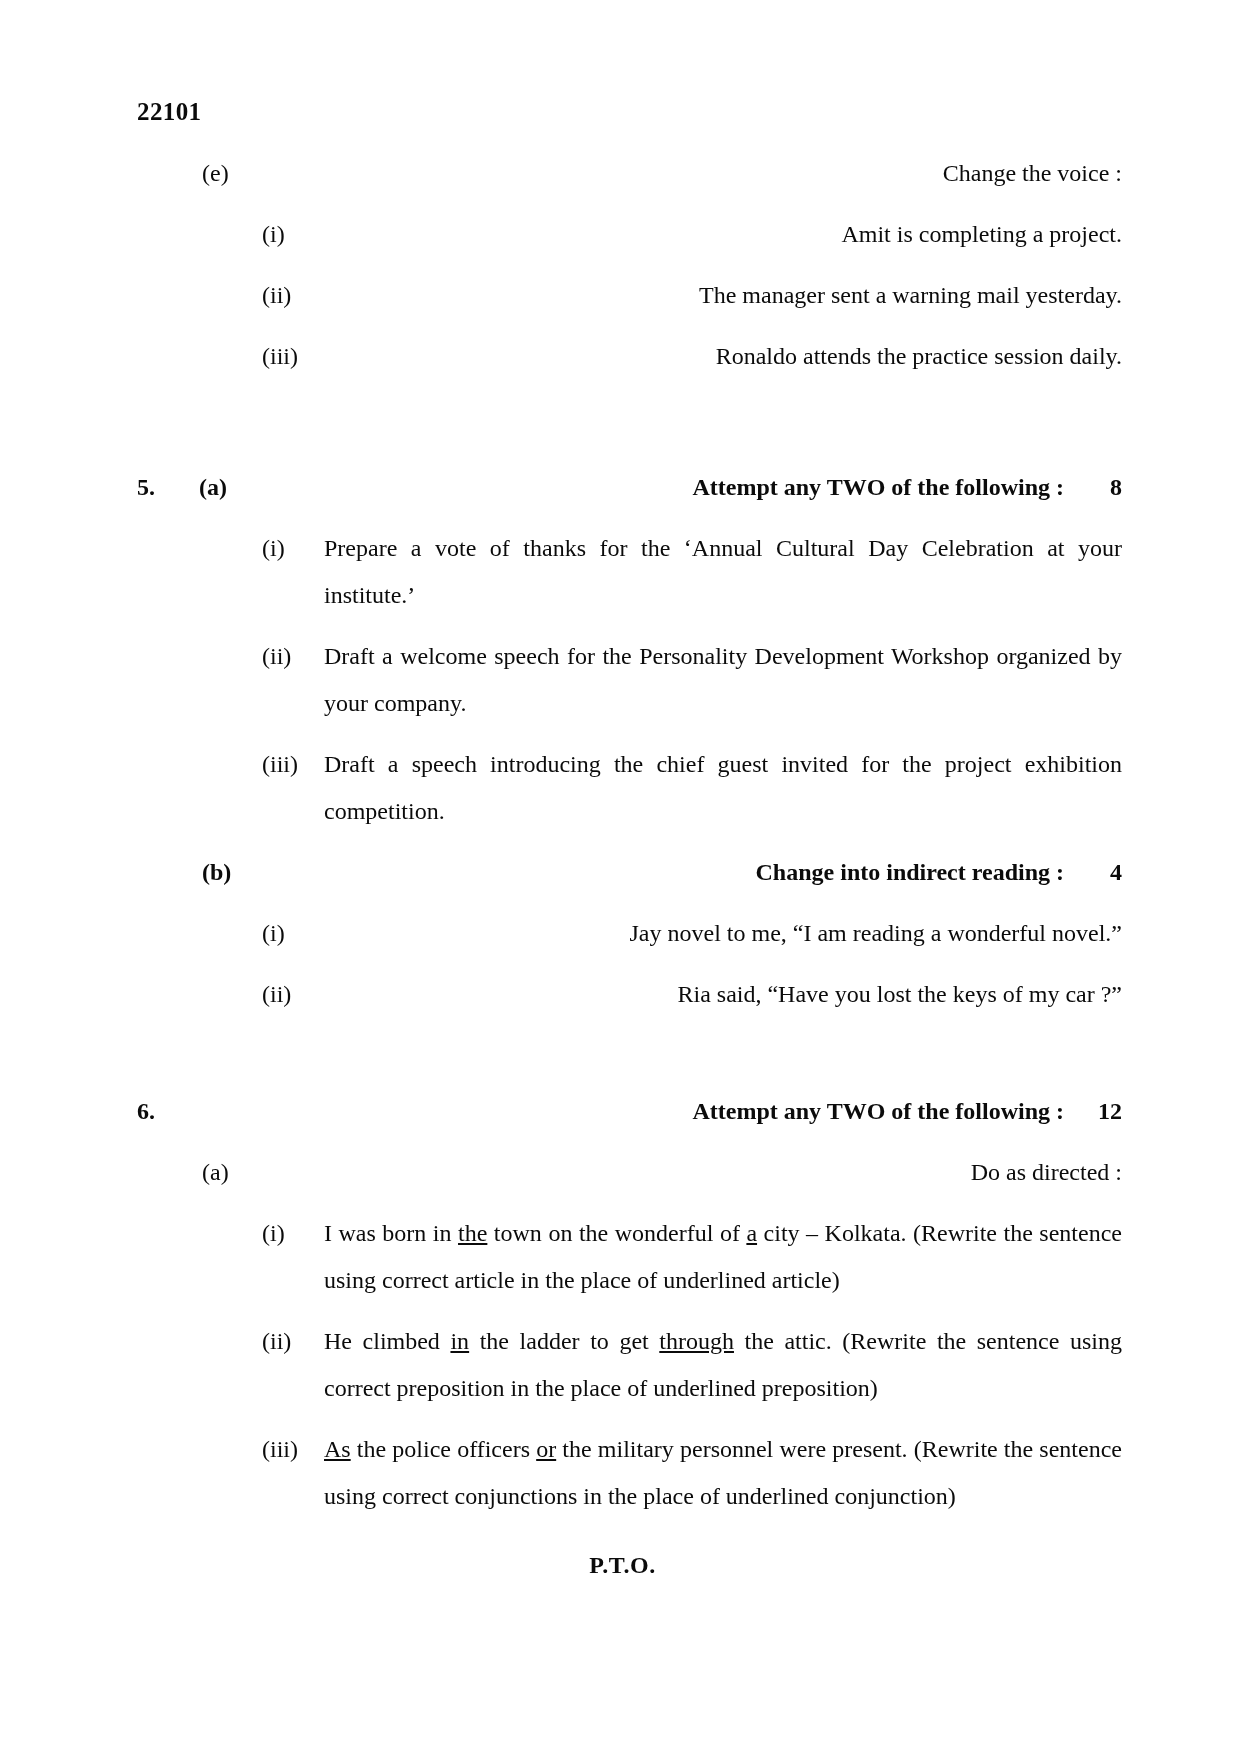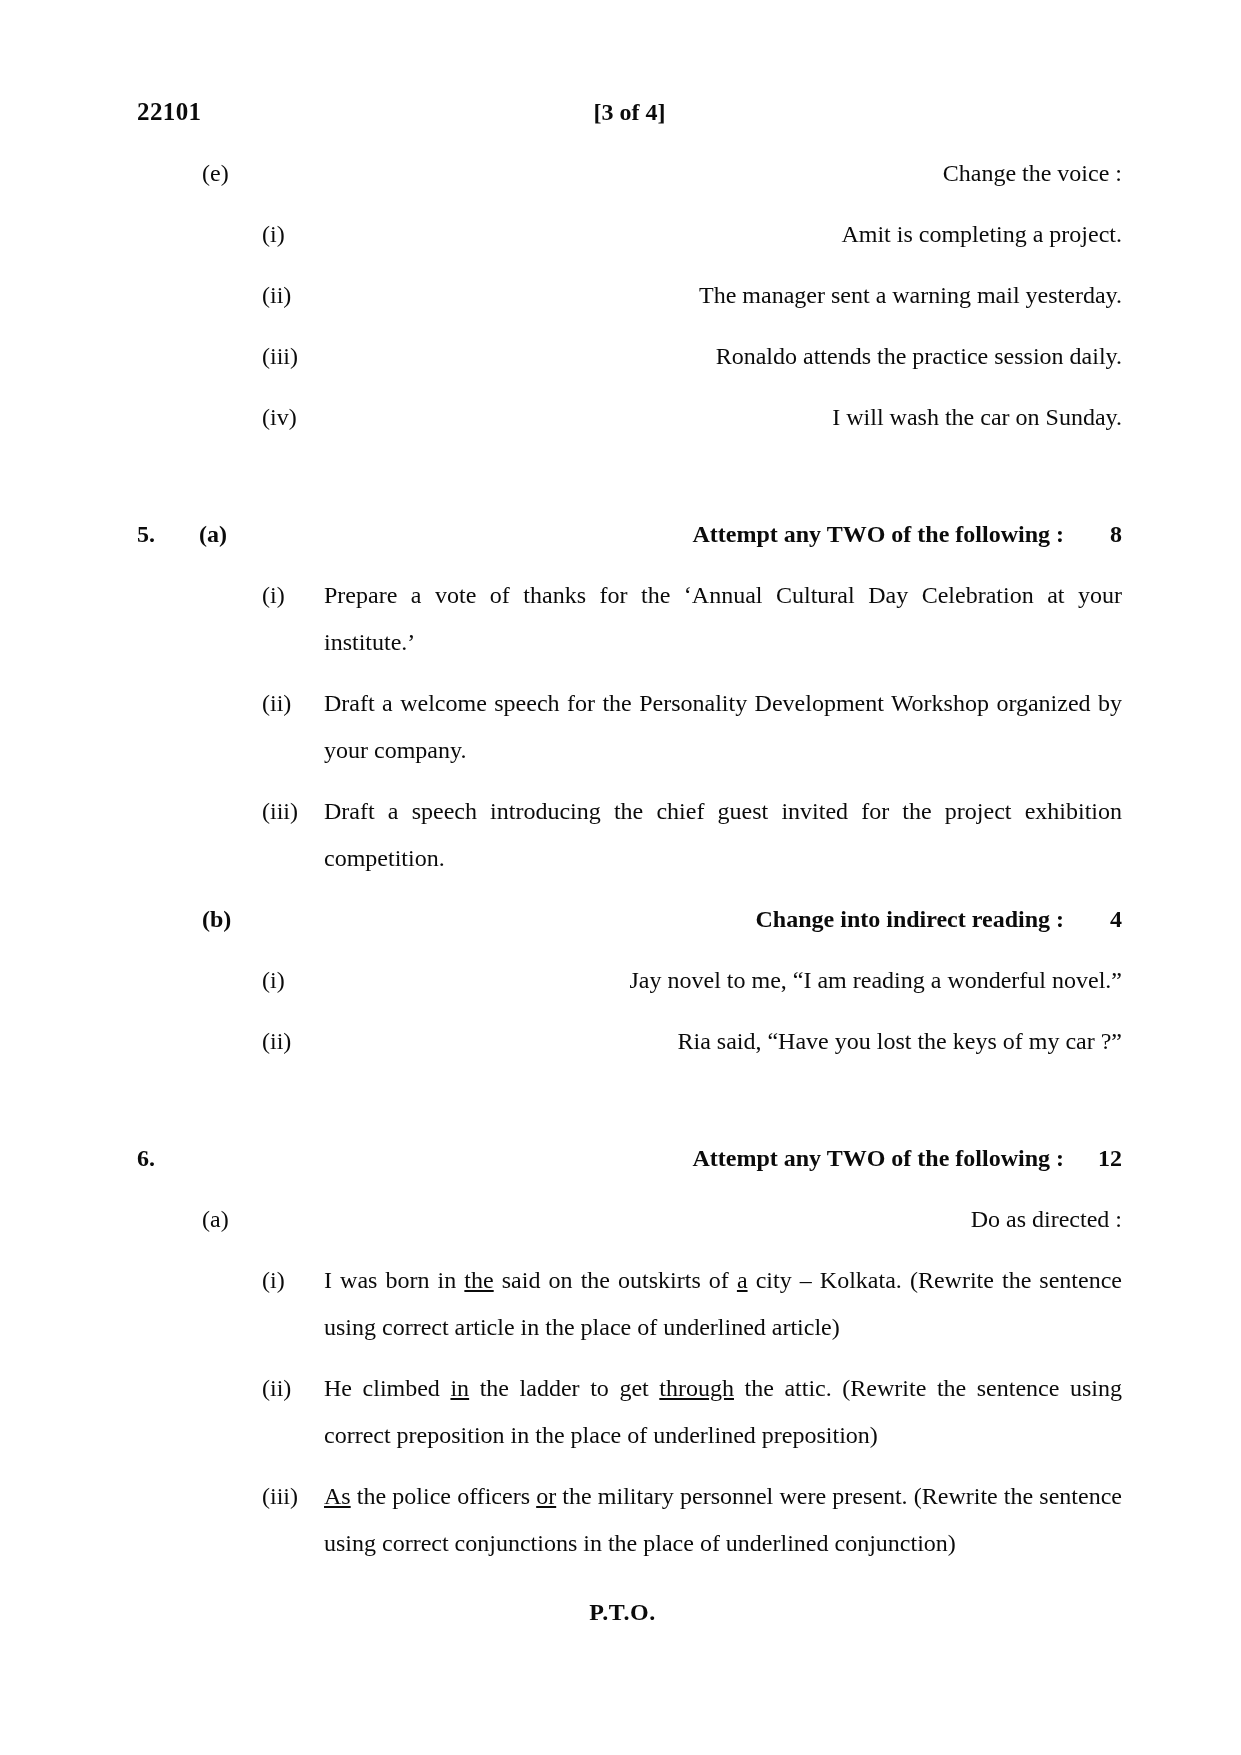--- a/index.html
+++ b/index.html
@@ -62,21 +62,20 @@
   }
 </style>
 </head>
 <body>
 
 <div class="page">
   <div class="content">
 
     <div class="pagehead">
       <div class="code">22101</div>
-      <div class="pagenum"><b>[3 of 4]</b></div>
     </div>
 
     <div class="row lvl-alpha">
       <div class="alpha">(e)</div>
       <div class="body nojust">Change the voice :</div>
     </div>
 
     <div class="gap-sm"></div>
 
     <div class="row lvl-rom">
@@ -87,24 +86,20 @@
     <div class="row lvl-rom">
       <div class="rom">(ii)</div>
       <div class="body nojust">The manager sent a warning mail yesterday.</div>
     </div>
     <div class="gap-sm"></div>
     <div class="row lvl-rom">
       <div class="rom">(iii)</div>
       <div class="body nojust">Ronaldo attends the practice session daily.</div>
     </div>
     <div class="gap-sm"></div>
-    <div class="row lvl-rom">
-      <div class="rom">(iv)</div>
-      <div class="body nojust">I will wash the car on Sunday.</div>
-    </div>
 
     <div class="gap-xl"></div>
 
     <div class="row lvl-q">
       <div class="qnum bold">5.</div>
       <div class="alpha bold">(a)</div>
       <div class="body nojust bold">Attempt any TWO of the following :</div>
       <div class="marks">8</div>
     </div>
 
@@ -157,21 +152,21 @@
 
     <div class="row lvl-alpha">
       <div class="alpha">(a)</div>
       <div class="body nojust">Do as directed :</div>
     </div>
 
     <div class="gap-sm"></div>
 
     <div class="row lvl-rom">
       <div class="rom">(i)</div>
-      <div class="body"><span>I was born in </span><u>the</u><span> said on the outskirts of </span><u>a</u><span> city – Kolkata. (Rewrite the sentence using correct article in the place of underlined article)</span></div>
+      <div class="body"><span>I was born in </span><u>the</u><span> town on the wonderful of </span><u>a</u><span> city – Kolkata. (Rewrite the sentence using correct article in the place of underlined article)</span></div>
     </div>
 
     <div class="gap-sm"></div>
 
     <div class="row lvl-rom">
       <div class="rom">(ii)</div>
       <div class="body"><span>He climbed </span><u>in</u><span> the ladder to get </span><u>through</u><span> the attic. (Rewrite the sentence using correct preposition in the place of underlined preposition)</span></div>
     </div>
 
     <div class="gap-sm"></div>

